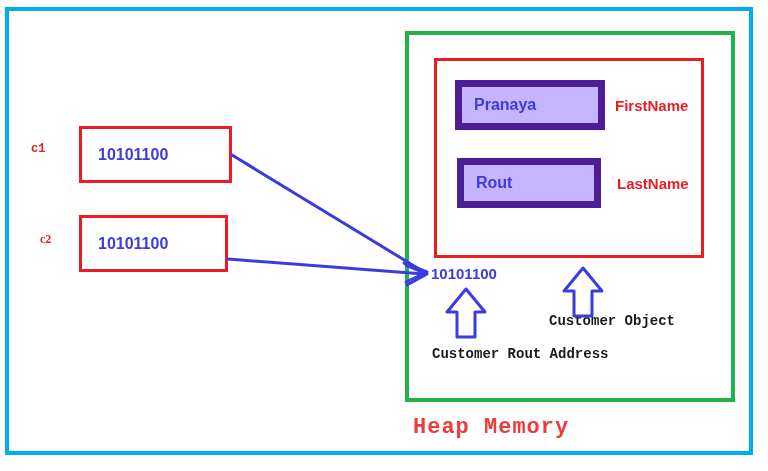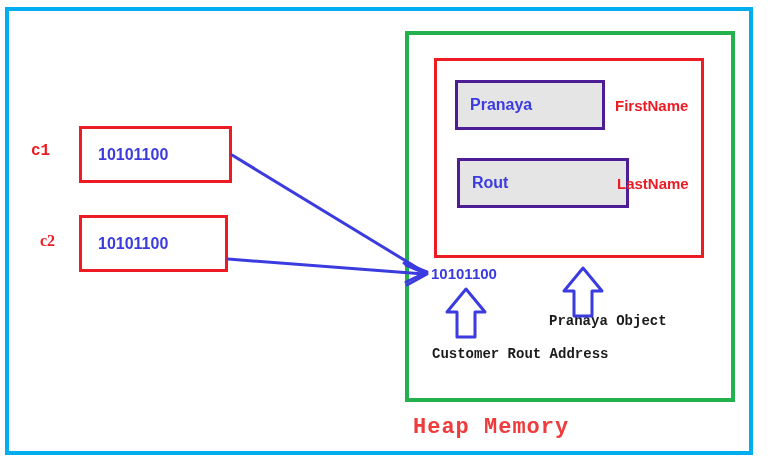--- a/index.html
+++ b/index.html
@@ -43,23 +43,23 @@
     left: 434px;
     top: 58px;
     width: 270px;
     height: 200px;
     border: 3px solid #ed1c24;
     box-sizing: border-box;
   }
   
   .field-box {
     position: absolute;
-    border: 3px solid #4c1d95;
-    box-sizing: border-box;
-    background: #e5e5e5;
+    border: 7px solid #4c1d95;
+    box-sizing: border-box;
+    background: #c4b5fd;
   }
   .field-box .field-value {
     position: absolute;
     left: 12px;
     top: 50%;
     transform: translateY(-50%);
     color: #3b3be0;
     font-size: 16px;
     font-weight: bold;
     font-family: "Liberation Sans", sans-serif;
@@ -88,21 +88,21 @@
     transform: translateY(-50%);
     color: #3b3be0;
     font-size: 16px;
     font-weight: bold;
     white-space: nowrap;
     font-family: "Liberation Sans", sans-serif;
   }
   .ref-name {
     position: absolute;
     color: #ed1c24;
-    font-size: 16px;
+    font-size: 12px;
     font-weight: bold;
     font-family: "Liberation Mono", monospace;
     white-space: nowrap;
     text-align: center;
   }
   
   .heap-address {
     position: absolute;
     left: 431px;
     top: 265px;
@@ -150,39 +150,39 @@
 
   <div class="heap-region"></div>
 
   <div class="object-box"></div>
 
   <div class="field-box" style="left:455px; top:80px; width:150px; height:50px;">
     <span class="field-value">Pranaya</span>
   </div>
   <div class="field-label" style="left:615px; top:97px;">FirstName</div>
 
-  <div class="field-box" style="left:457px; top:158px; width:172px; height:50px;">
+  <div class="field-box" style="left:457px; top:158px; width:144px; height:50px;">
     <span class="field-value">Rout</span>
   </div>
   <div class="field-label" style="left:617px; top:175px;">LastName</div>
 
   <div class="ref-name" style="left:31px; top:142px;">c1</div>
   <div class="ref-box" style="left:79px; top:126px; width:153px; height:57px;">
     <span class="ref-value">10101100</span>
   </div>
 
   <div class="ref-name" style="left:40px; top:232px;font-family:Liberation Serif, serif;">c2</div>
   <div class="ref-box" style="left:79px; top:215px; width:149px; height:57px;">
     <span class="ref-value">10101100</span>
   </div>
 
   <div class="heap-address">10101100</div>
 
   <div class="caption" style="left:432px; top:346px;">Customer Rout Address</div>
-  <div class="caption" style="left:549px; top:313px;">Pranaya Object</div>
+  <div class="caption" style="left:549px; top:313px;">Customer Object</div>
 
   <div class="heap-title">Heap Memory</div>
 
   <svg class="overlay" viewBox="0 0 768 471">
 
     <g>
       <line x1="232" y1="155" x2="424" y2="272" stroke="#3b3be0" stroke-width="3" stroke-linecap="round"></line>
       <path d="M 404 263 L 427 272 L 406 282" fill="none" stroke="#3b3be0" stroke-width="3" stroke-linecap="round" stroke-linejoin="round"></path>
     </g>
 

